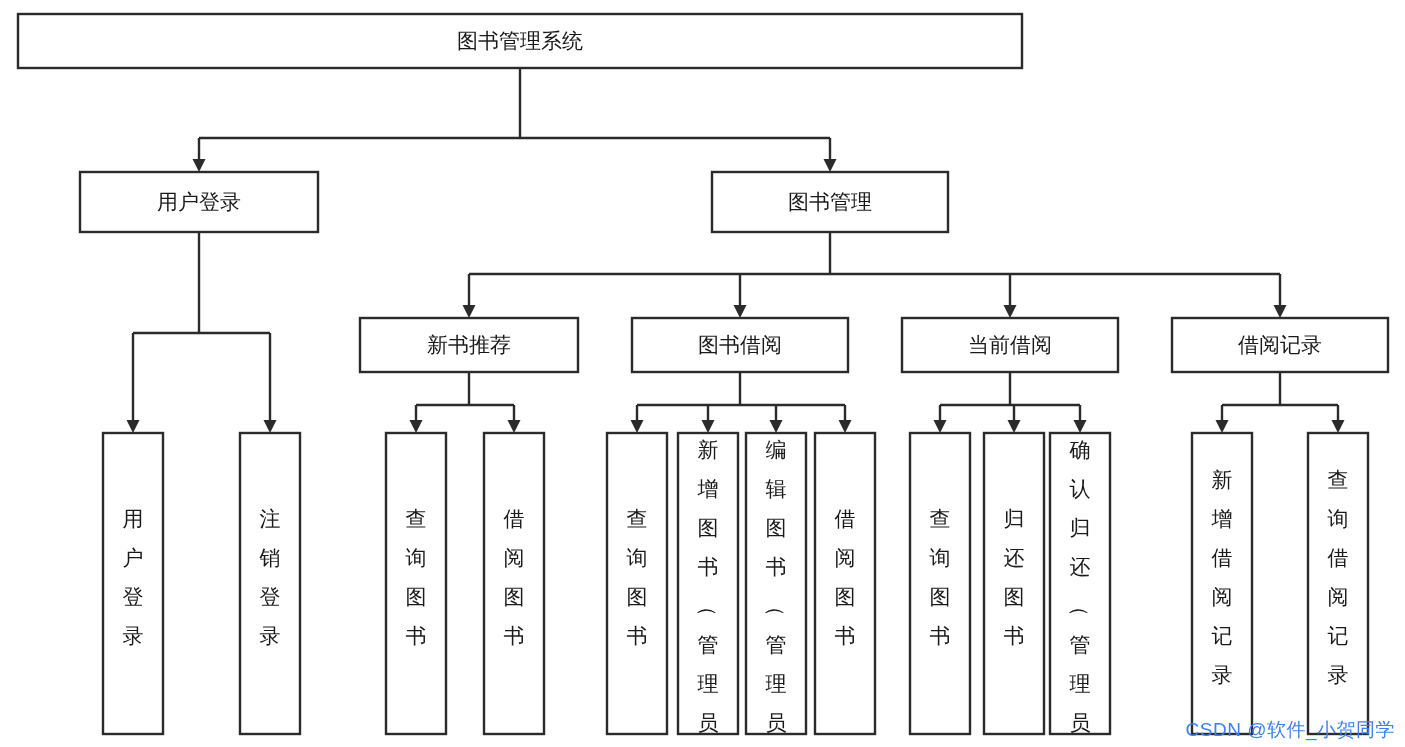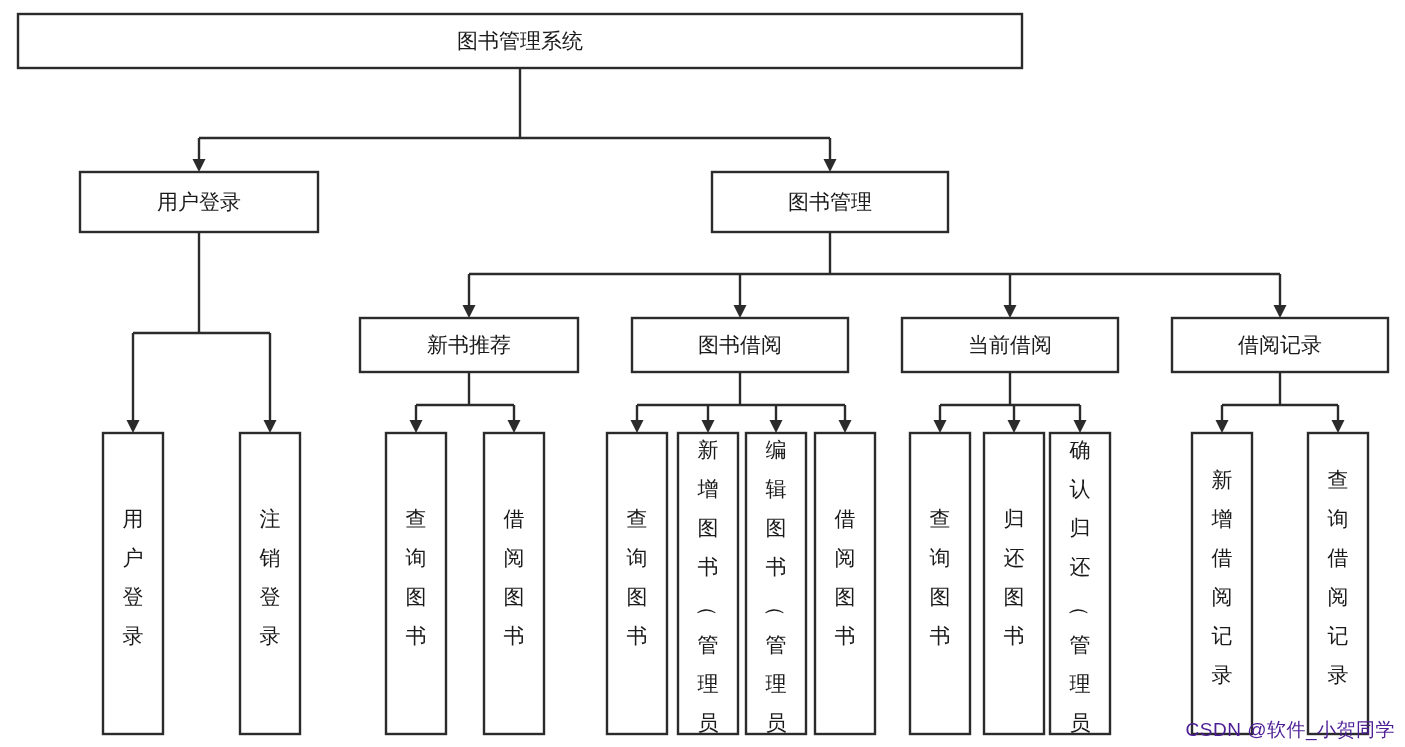--- a/index.html
+++ b/index.html
@@ -53,21 +53,21 @@
     stroke-linecap: butt;
   }
   .arrow-head {
     fill: #2b2b2b;
     stroke: none;
   }
   .watermark-text {
     position: absolute;
     right: 10px;
     bottom: 4px;
-    color: #4c1d95;
+    color: #3b82f6;
     font-size: 19px;
     font-family: "Liberation Sans", "DejaVu Sans", sans-serif;
     letter-spacing: 0.5px;
     white-space: nowrap;
     user-select: none;
   }
 </style>
 </head>
 <body>
 

